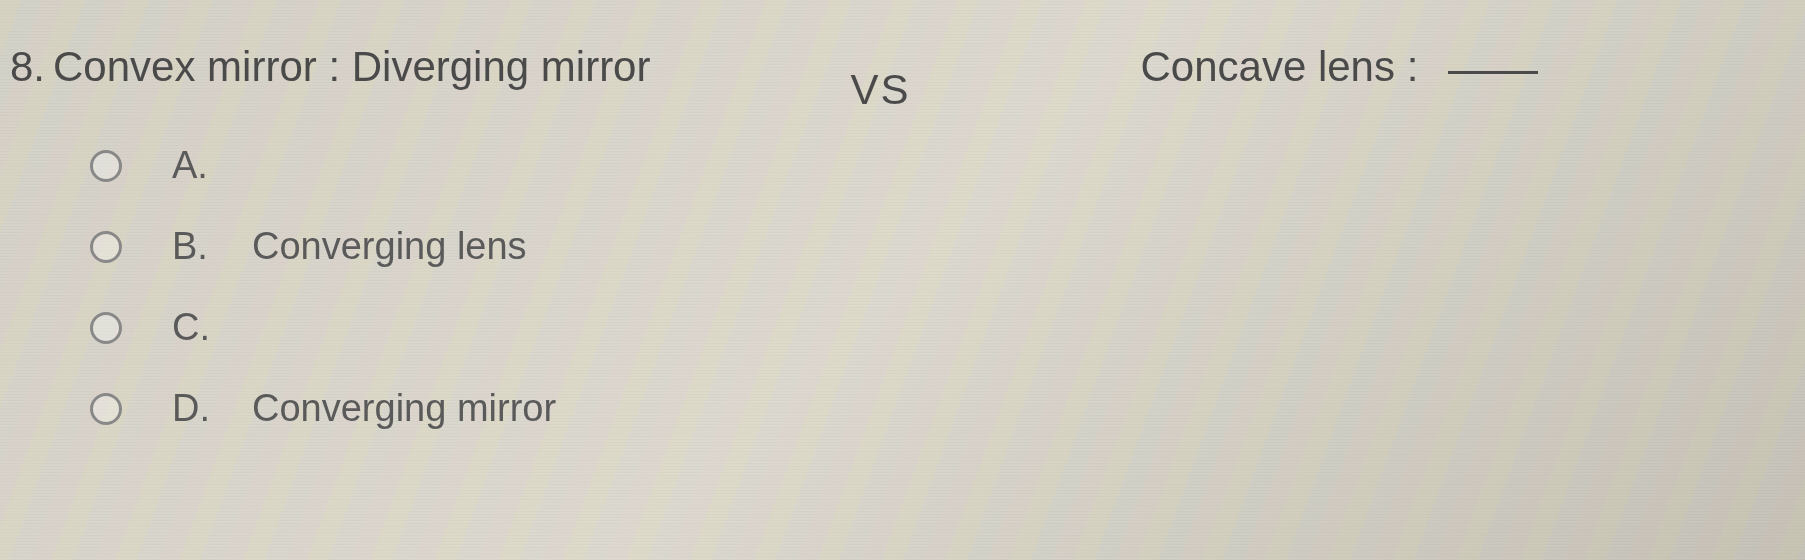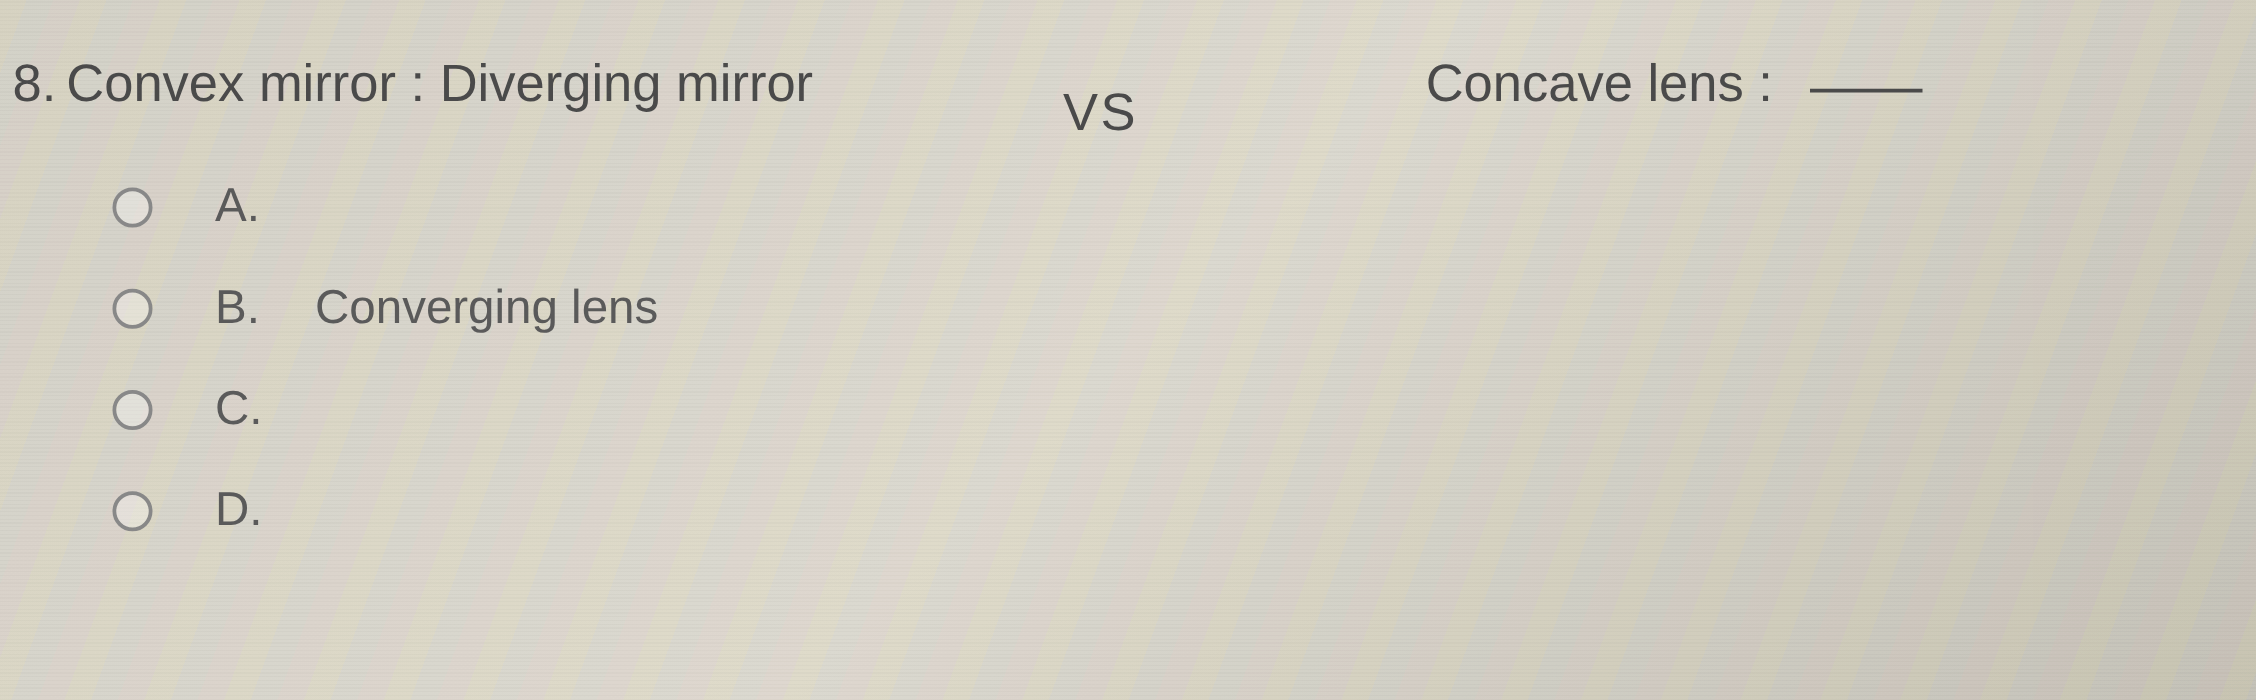--- a/index.html
+++ b/index.html
@@ -135,15 +135,16 @@
       <span class="option-letter">B.</span>
       <span class="option-text">Converging lens</span>
     </div>
     <div class="option-row">
       <div class="radio-circle"></div>
       <span class="option-letter">C.</span>
     </div>
     <div class="option-row">
       <div class="radio-circle"></div>
       <span class="option-letter">D.</span>
+      <span class="option-text">Converging mirror</span>
     </div>
   </div>
 </div>
 
 </body></html>

